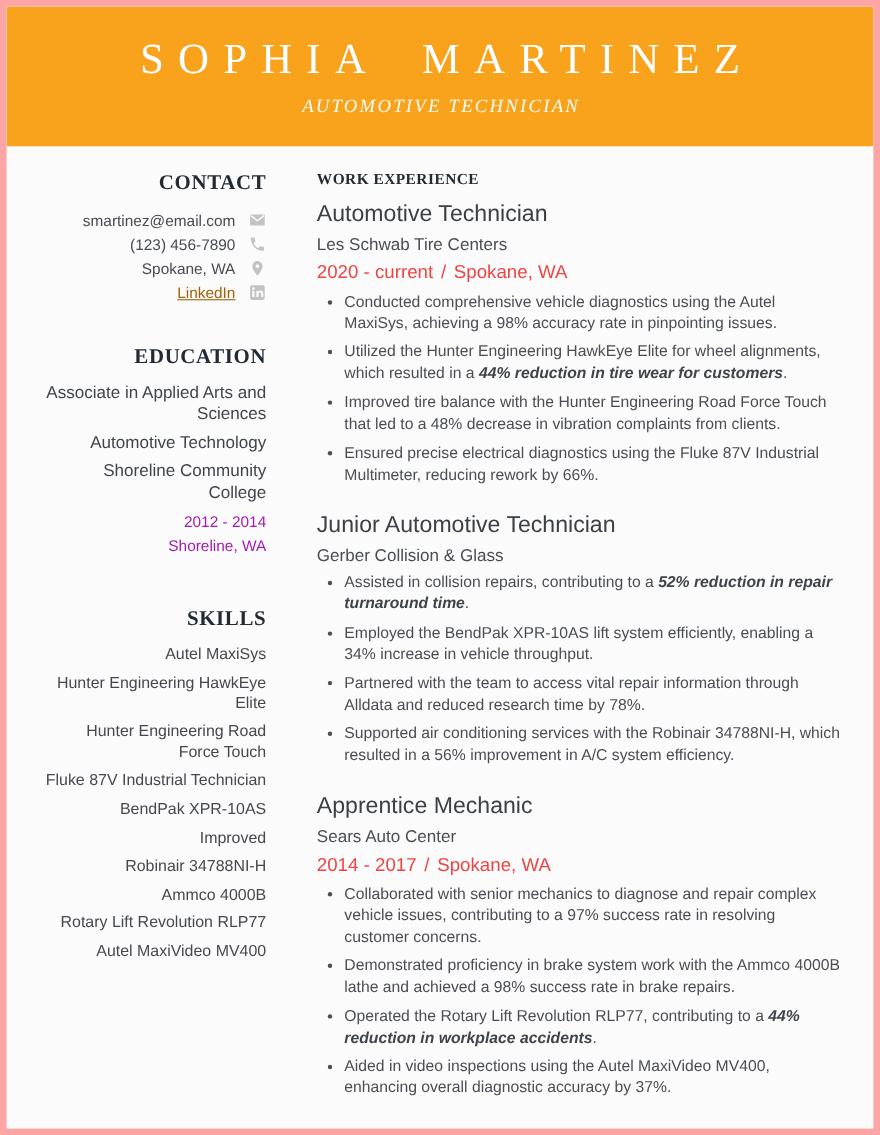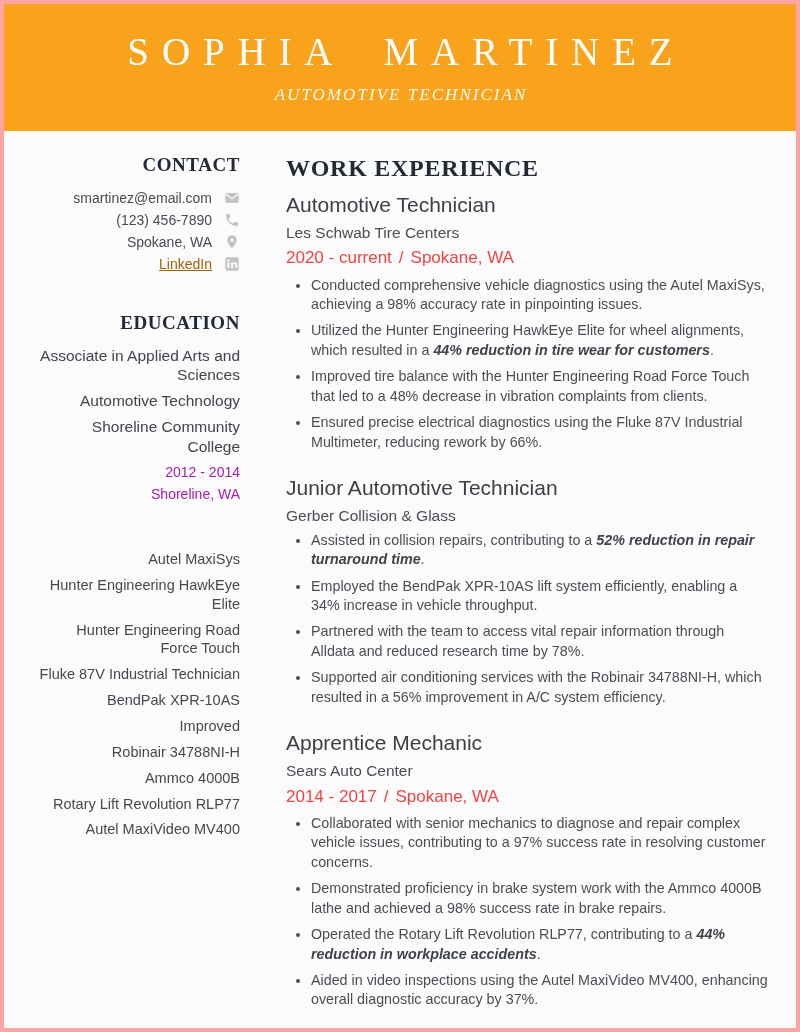--- a/index.html
+++ b/index.html
@@ -1,18 +1,18 @@
 <!DOCTYPE html>
 <html><head>
 <meta charset="utf-8">
 <style>
   html,body{margin:0;padding:0;background:#0a0a0a;}
   .page{
     position:relative;width:800px;height:1032px;box-sizing:border-box;
-    border:4px solid #fca5a5;background:#fbfbfb;overflow:hidden;
+    border:6px solid #fca5a5;background:#fbfbfb;overflow:hidden;
     font-family:"Liberation Sans",sans-serif;
   }
   
   .header-band{
     height:127px;display:flex;flex-direction:column;align-items:center;justify-content:center;
     background:#f9a21c;
   }
   .name{
     font-family:"Liberation Serif",serif;font-size:39px;font-weight:400;color:#ffffff;
     letter-spacing:.33em;text-indent:.33em;word-spacing:.45em;line-height:1;margin:0 0 15px;
@@ -23,21 +23,21 @@
   }
   
   .columns{display:flex;padding:23px 28px 0 34px;}
   .sidebar{width:202px;flex:0 0 202px;text-align:right;}
   .main{flex:1;min-width:0;padding-left:46px;}
   
   .side-heading,.main-heading{
     font-family:"Liberation Serif",serif;font-weight:700;font-size:19px;color:#222a36;
     letter-spacing:.03em;margin:0 0 11px;line-height:1.2;
   }
-  .main-heading{font-size:24px;margin-bottom:9px;}
+  .main-heading{font-size:14px;margin-bottom:9px;}
   
   .contact-section{margin-bottom:37px;}
   .contact-row{
     display:flex;justify-content:flex-end;align-items:center;gap:12px;
     font-size:14px;line-height:1.5;color:#474b52;margin-bottom:1px;
   }
   .contact-row .link{color:#a16207;text-decoration:underline;cursor:pointer;}
   .cicon{width:16px;height:16px;flex:0 0 16px;color:#c3c3c3;display:inline-flex;}
   .cicon svg{width:16px;height:16px;display:block;}
   
@@ -116,20 +116,21 @@
       <section class="education-section">
         <h2 class="side-heading">EDUCATION</h2>
         <p class="edu-line">Associate in Applied Arts and Sciences</p>
         <p class="edu-line">Automotive Technology</p>
         <p class="edu-line">Shoreline Community College</p>
         <p class="edu-small">2012 - 2014</p>
         <p class="edu-small">Shoreline, WA</p>
       </section>
 
       <section>
+        <h2 class="side-heading">SKILLS</h2>
         <ul class="skills-list">
             <li>Autel MaxiSys</li>
             <li>Hunter Engineering HawkEye Elite</li>
             <li>Hunter Engineering Road Force Touch</li>
             <li>Fluke 87V Industrial Technician</li>
             <li>BendPak XPR-10AS</li>
             <li>Improved</li>
             <li>Robinair 34788NI-H</li>
             <li>Ammco 4000B</li>
             <li>Rotary Lift Revolution RLP77</li>

